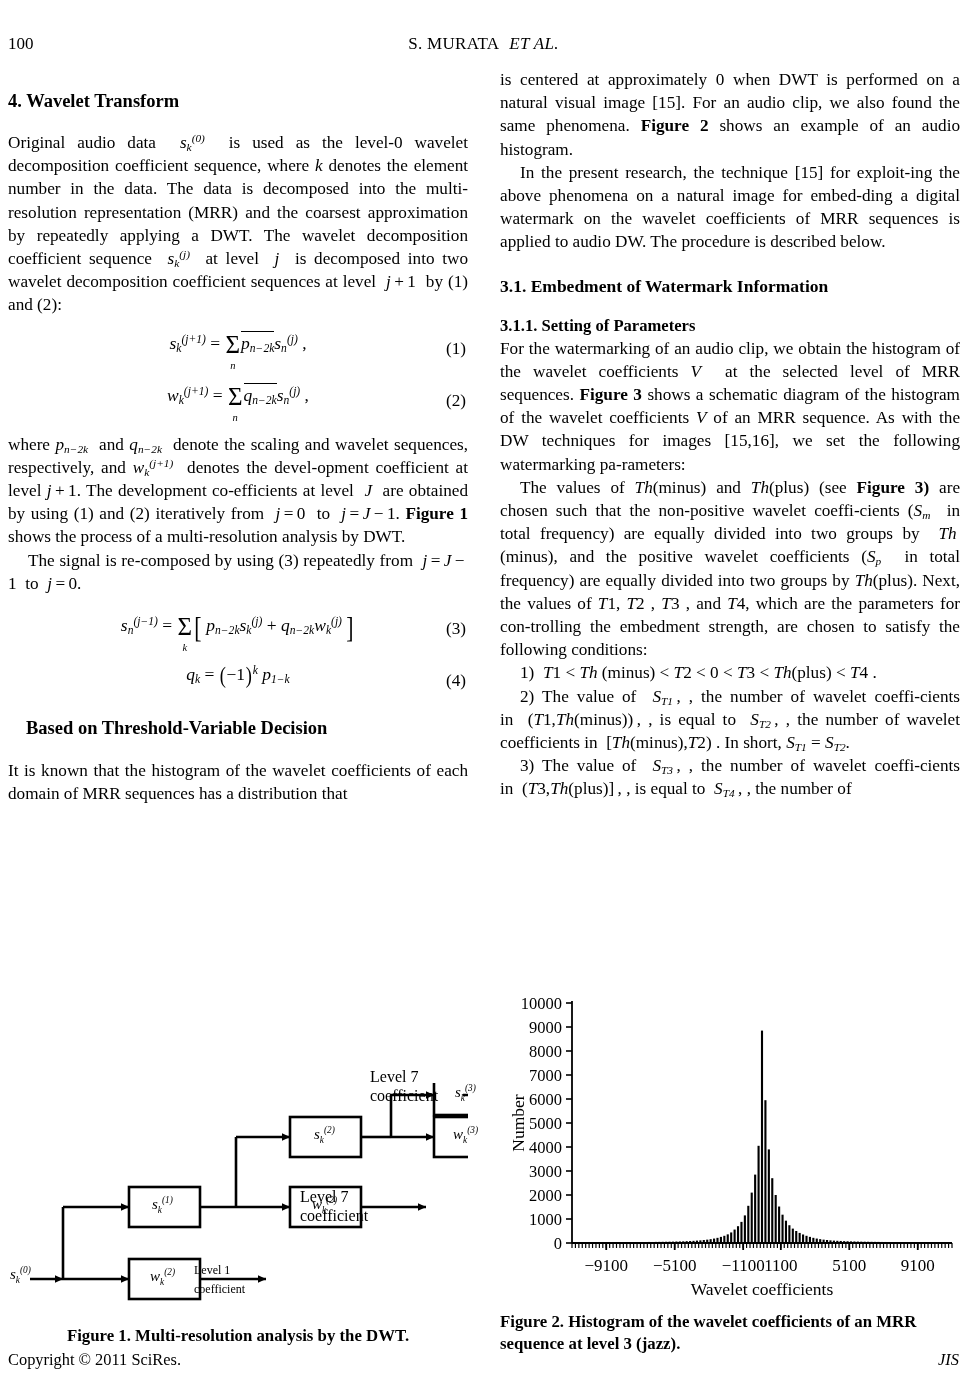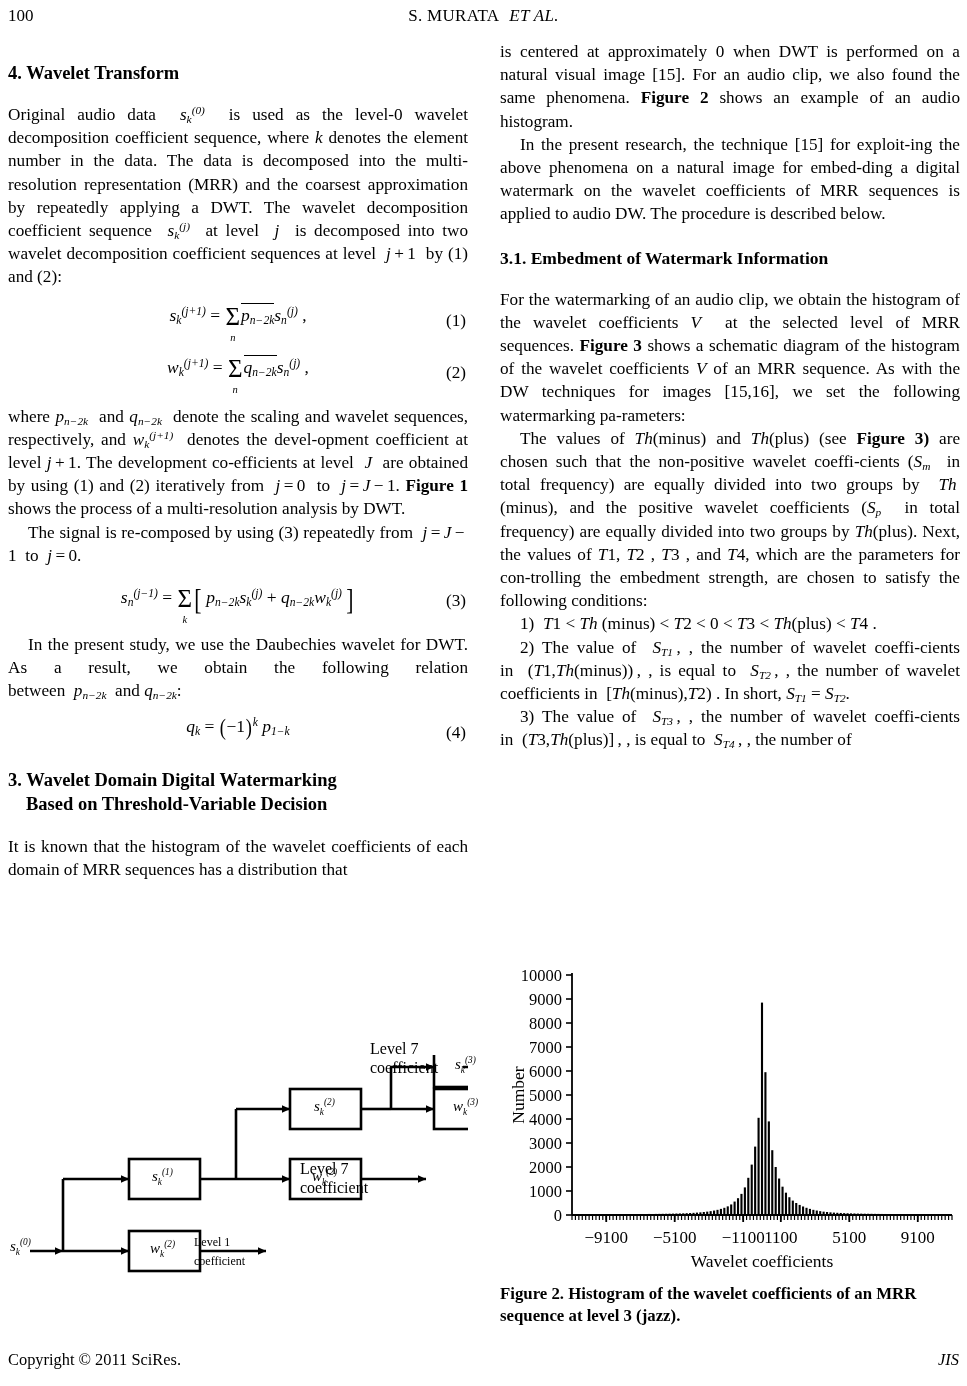--- a/index.html
+++ b/index.html
@@ -11,20 +11,21 @@
     width: 967px;
     height: 1386px;
     position: relative;
     font-family: "Liberation Serif", "DejaVu Serif", serif;
     color: #000;
     overflow: hidden;
   }
   .page {
     position: absolute;
     inset: 0;
+    margin-top: 28px;
   }
 
   
   .runhead {
     position: absolute;
     top: 6px;
     left: 8px;
     right: 8px;
     height: 24px;
     font-size: 17px;
@@ -246,45 +247,44 @@
 
     <p class="body indent"><span>The signal is re-composed by using (3) repeatedly from</span>&nbsp;&nbsp;<span class="mi">j</span> = <span class="mi">J</span> − 1&nbsp;&nbsp;<span>to</span>&nbsp;&nbsp;<span class="mi">j</span> = 0<span>.</span></p>
 
     <div class="eq" style="margin-top:14px;">
       <div class="eq-body">
         <span class="mi">s<sub class="m">n</sub><sup class="m">(j−1)</sup></span> = <span class="sigma">Σ<span class="lim">k</span></span><span class="bracket-big">[</span> <span class="mi">p<sub class="m">n−2k</sub></span><span class="mi">s<sub class="m">k</sub><sup class="m">(j)</sup></span> + <span class="mi">q<sub class="m">n−2k</sub></span><span class="mi">w<sub class="m">k</sub><sup class="m">(j)</sup></span> <span class="bracket-big">]</span>
       </div>
       <div class="eq-num">(3)</div>
     </div>
 
-    <p class="body indent"><span>In the present study, we use the Daubechies wavelet for DWT. As a result, we obtain the following relation between</span>&nbsp;&nbsp;<span class="mi">p<sub class="m">n−2k</sub></span>&nbsp;&nbsp;<span>and</span>&nbsp;<span class="mi">q<sub class="m">n−2k</sub></span><span>:</span></p>
 
     <div class="eq" style="margin-top:10px;height:34px;">
       <div class="eq-body">
         <span class="mi">q<sub class="m">k</sub></span> = <span class="paren-big">(</span>−1<span class="paren-big">)</span><sup class="m">k</sup>&nbsp;<span class="mi">p<sub class="m">1−k</sub></span>
       </div>
       <div class="eq-num">(4)</div>
     </div>
 
     <h2 class="sec two-line">
-      <span>3. Wavelet Domain Digital Watermarking</span>
       <span class="cont">Based on Threshold-Variable Decision</span>
     </h2>
 
     <p class="body">It is known that the histogram of the wavelet coefficients of each domain of MRR sequences has a distribution that</p>
   </div>
 
   <div class="col col-right">
 
     <p class="body"><span>is centered at approximately 0 when DWT is performed on a natural visual image [15]. For an audio clip, we also found the same phenomena.</span> <b>Figure 2</b> <span>shows an example of an audio histogram.</span></p>
 
     <p class="body indent">In the present research, the technique [15] for exploit-ing the above phenomena on a natural image for embed-ding a digital watermark on the wavelet coefficients of MRR sequences is applied to audio DW. The procedure is described below.</p>
 
     <h3 class="sub">3.1. Embedment of Watermark Information</h3>
 
+    <h4 class="subsub">3.1.1. Setting of Parameters</h4>
 
     <p class="body"><span>For the watermarking of an audio clip, we obtain the histogram of the wavelet coefficients</span>&nbsp;<span class="mi">V</span>&nbsp;&nbsp;<span>at the selected level of MRR sequences.</span> <b>Figure 3</b> <span>shows a schematic diagram of the histogram of the wavelet coefficients</span>&nbsp;<span class="mi">V</span>&nbsp;<span>of an MRR sequence. As with the DW techniques for images [15,16], we set the following watermarking pa-rameters:</span></p>
 
     <p class="body indent"><span>The values of</span> <span class="mi">Th</span><span class="mi-up">(minus)</span> <span>and</span> <span class="mi">Th</span><span class="mi-up">(plus)</span> <span>(see</span> <b>Figure 3)</b> <span>are chosen such that the non-positive wavelet coeffi-cients (</span><span class="mi">S<sub class="m">m</sub></span>&nbsp;&nbsp;<span>in total frequency) are equally divided into two groups by</span>&nbsp;&nbsp;<span class="mi">Th</span> <span class="mi-up">(minus)</span><span>, and the positive wavelet coefficients (</span><span class="mi">S<sub class="m">p</sub></span>&nbsp;&nbsp;<span>in total frequency) are equally divided into two groups by</span>&nbsp;<span class="mi">Th</span><span class="mi-up">(plus)</span><span>. Next, the values of</span>&nbsp;<span class="mi">T</span>1, <span class="mi">T</span>2 , <span class="mi">T</span>3 <span>, and</span> <span class="mi">T</span>4<span>, which are the parameters for con-trolling the embedment strength, are chosen to satisfy the following conditions:</span></p>
 
     <p class="body indent"><span>1)</span>&nbsp;&nbsp;<span class="mi">T</span>1 &lt; <span class="mi">Th</span>&nbsp;<span class="mi-up">(minus)</span> &lt; <span class="mi">T</span>2 &lt; 0 &lt; <span class="mi">T</span>3 &lt; <span class="mi">Th</span><span class="mi-up">(plus)</span> &lt; <span class="mi">T</span>4 .</p>
 
     <p class="body indent"><span>2)</span> <span>The value of</span>&nbsp;&nbsp;<span class="mi">S<sub class="m">T1</sub></span> ,&nbsp;<span>, the number of wavelet coeffi-cients in</span>&nbsp;&nbsp;<span class="mi-up">(</span><span class="mi">T</span>1,<span class="mi">Th</span><span class="mi-up">(minus))</span> ,&nbsp;<span>, is equal to</span>&nbsp;&nbsp;<span class="mi">S<sub class="m">T2</sub></span> ,&nbsp;<span>, the number of wavelet coefficients in</span>&nbsp;&nbsp;<span class="mi-up">[</span><span class="mi">Th</span><span class="mi-up">(minus)</span>,<span class="mi">T</span>2<span class="mi-up">)</span>&nbsp;<span>. In short,</span>&nbsp;<span class="mi">S<sub class="m">T1</sub></span> = <span class="mi">S<sub class="m">T2</sub></span><span>.</span></p>
 
     <p class="body indent"><span>3)</span> <span>The value of</span>&nbsp;&nbsp;<span class="mi">S<sub class="m">T3</sub></span> ,&nbsp;<span>, the number of wavelet coeffi-cients in</span>&nbsp;&nbsp;<span class="mi-up">(</span><span class="mi">T</span>3,<span class="mi">Th</span><span class="mi-up">(plus)]</span> ,&nbsp;<span>, is equal to</span>&nbsp;&nbsp;<span class="mi">S<sub class="m">T4</sub></span> ,&nbsp;<span>, the number of</span></p>
@@ -341,20 +341,21 @@
       <span style="position:absolute;left:306px;top:42px;font-size:15px;font-style:italic;">s<sub style="font-size:.62em;">k</sub><sup style="font-size:.62em;">(2)</sup></span>
       <span style="position:absolute;left:304px;top:112px;font-size:15px;font-style:italic;">w<sub style="font-size:.62em;">k</sub><sup style="font-size:.62em;">(2)</sup></span>
       <span style="position:absolute;left:447px;top:0px;font-size:15px;font-style:italic;">s<sub style="font-size:.62em;">k</sub><sup style="font-size:.62em;">(3)</sup></span>
       <span style="position:absolute;left:445px;top:42px;font-size:15px;font-style:italic;">w<sub style="font-size:.62em;">k</sub><sup style="font-size:.62em;">(3)</sup></span>
 
       <span style="position:absolute;left:362px;top:-16px;font-size:16px;line-height:19px;"><span>Level 7</span><br><span>coefficient</span></span>
       <span style="position:absolute;left:292px;top:104px;font-size:16px;line-height:19px;"><span>Level 7</span><br><span>coefficient</span></span>
       <span style="position:absolute;left:186px;top:178px;font-size:12px;line-height:19px;"><span>Level 1</span><br><span>coefficient</span></span>
     </div>
 
+    <div class="fig1-cap">Figure 1. Multi-resolution analysis by the DWT.</div>
   </div>
 
   <div class="fig2">
     <svg id="hist" width="460" height="312" viewBox="0 0 460 312">
         <g fill="#000">
           <rect x="72.65" y="249.20" width="2.12" height="0.80"></rect>
           <rect x="76.07" y="249.20" width="2.12" height="0.80"></rect>
           <rect x="79.50" y="249.20" width="2.12" height="0.80"></rect>
           <rect x="82.92" y="249.20" width="2.12" height="0.80"></rect>
           <rect x="86.34" y="249.20" width="2.12" height="0.80"></rect>

